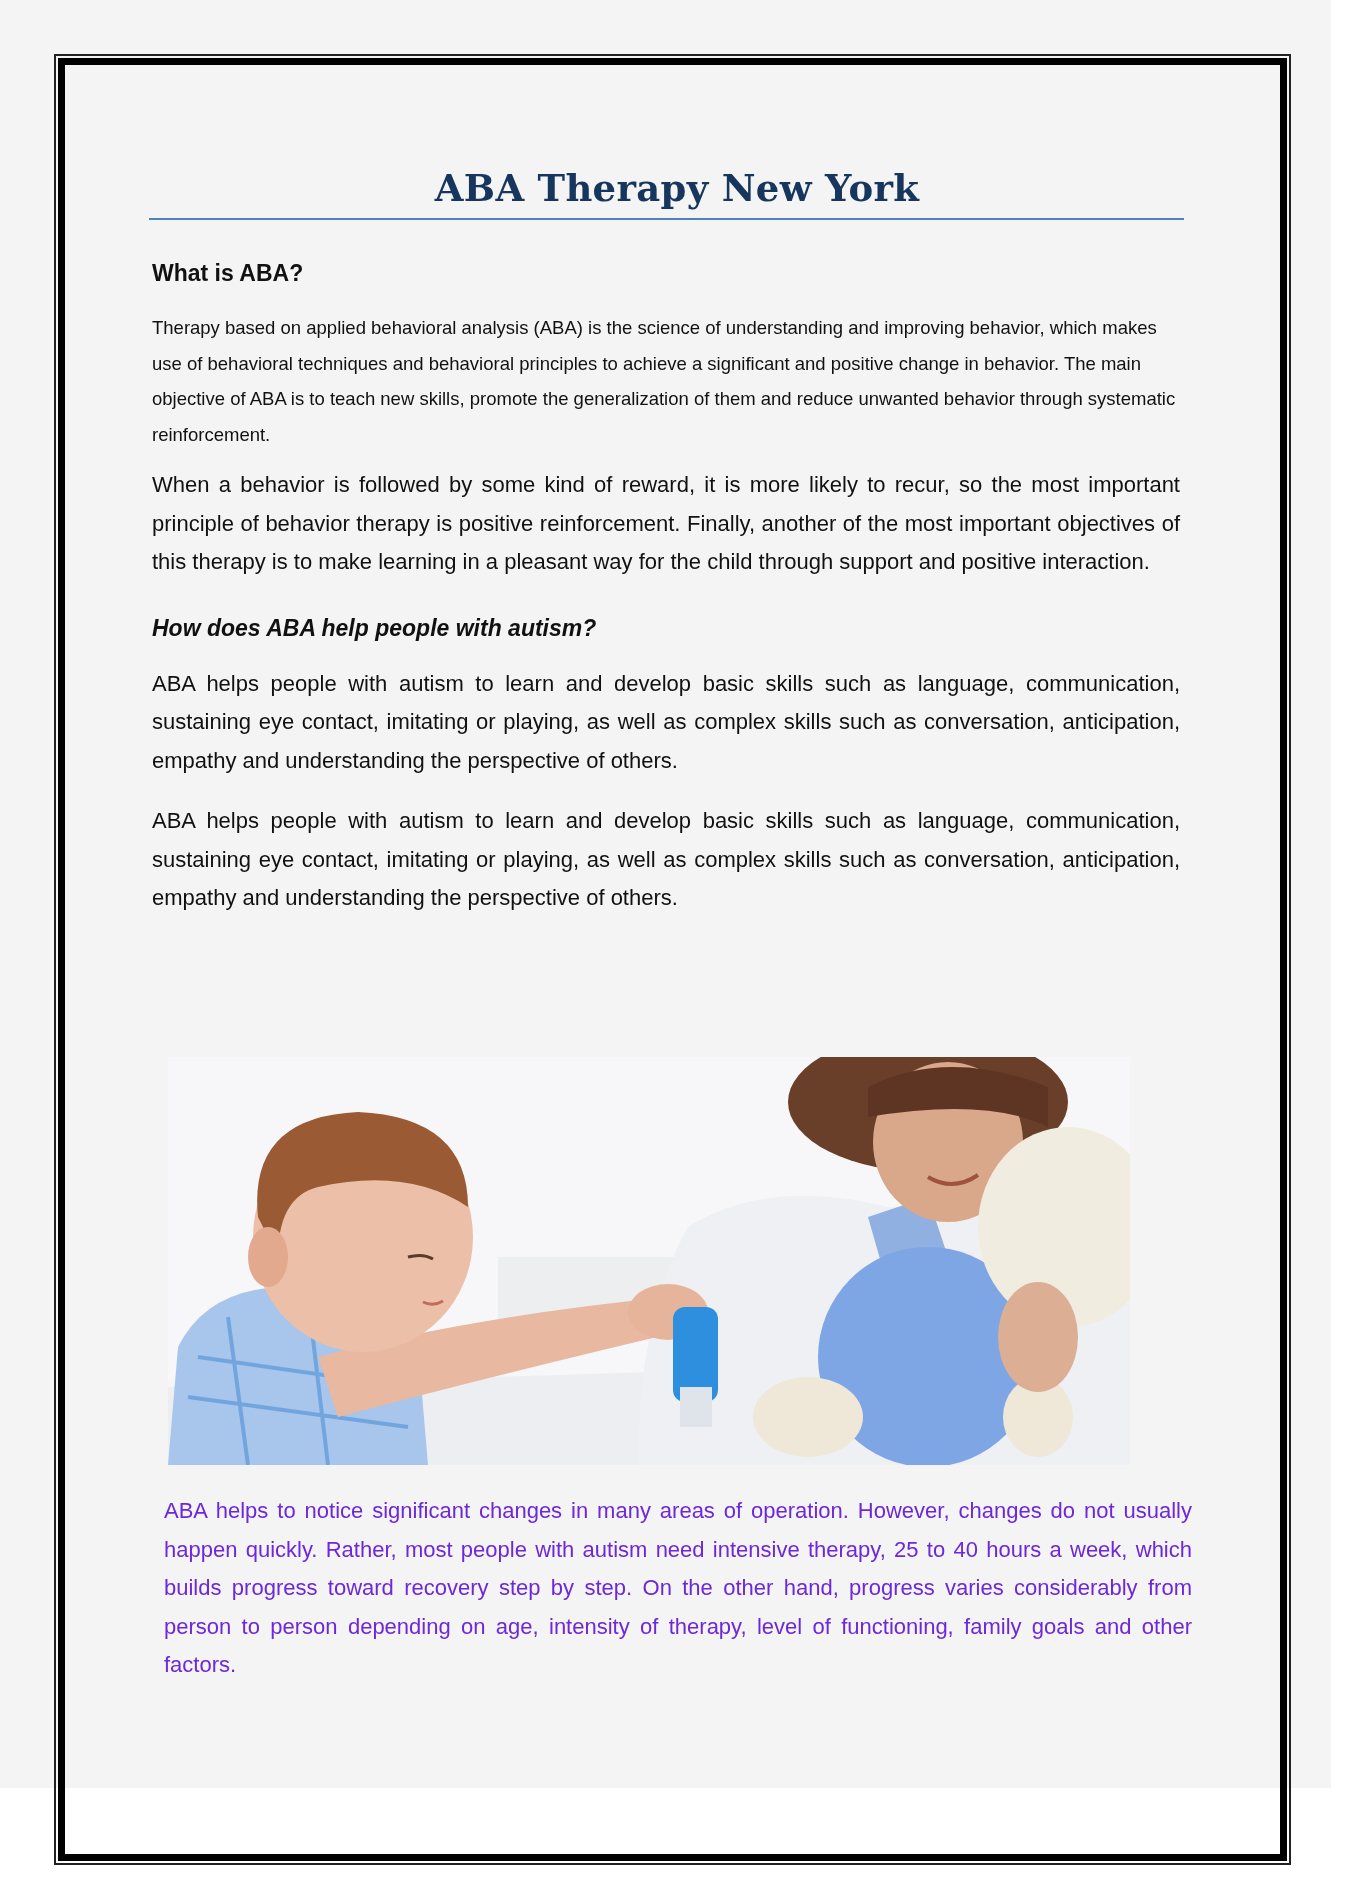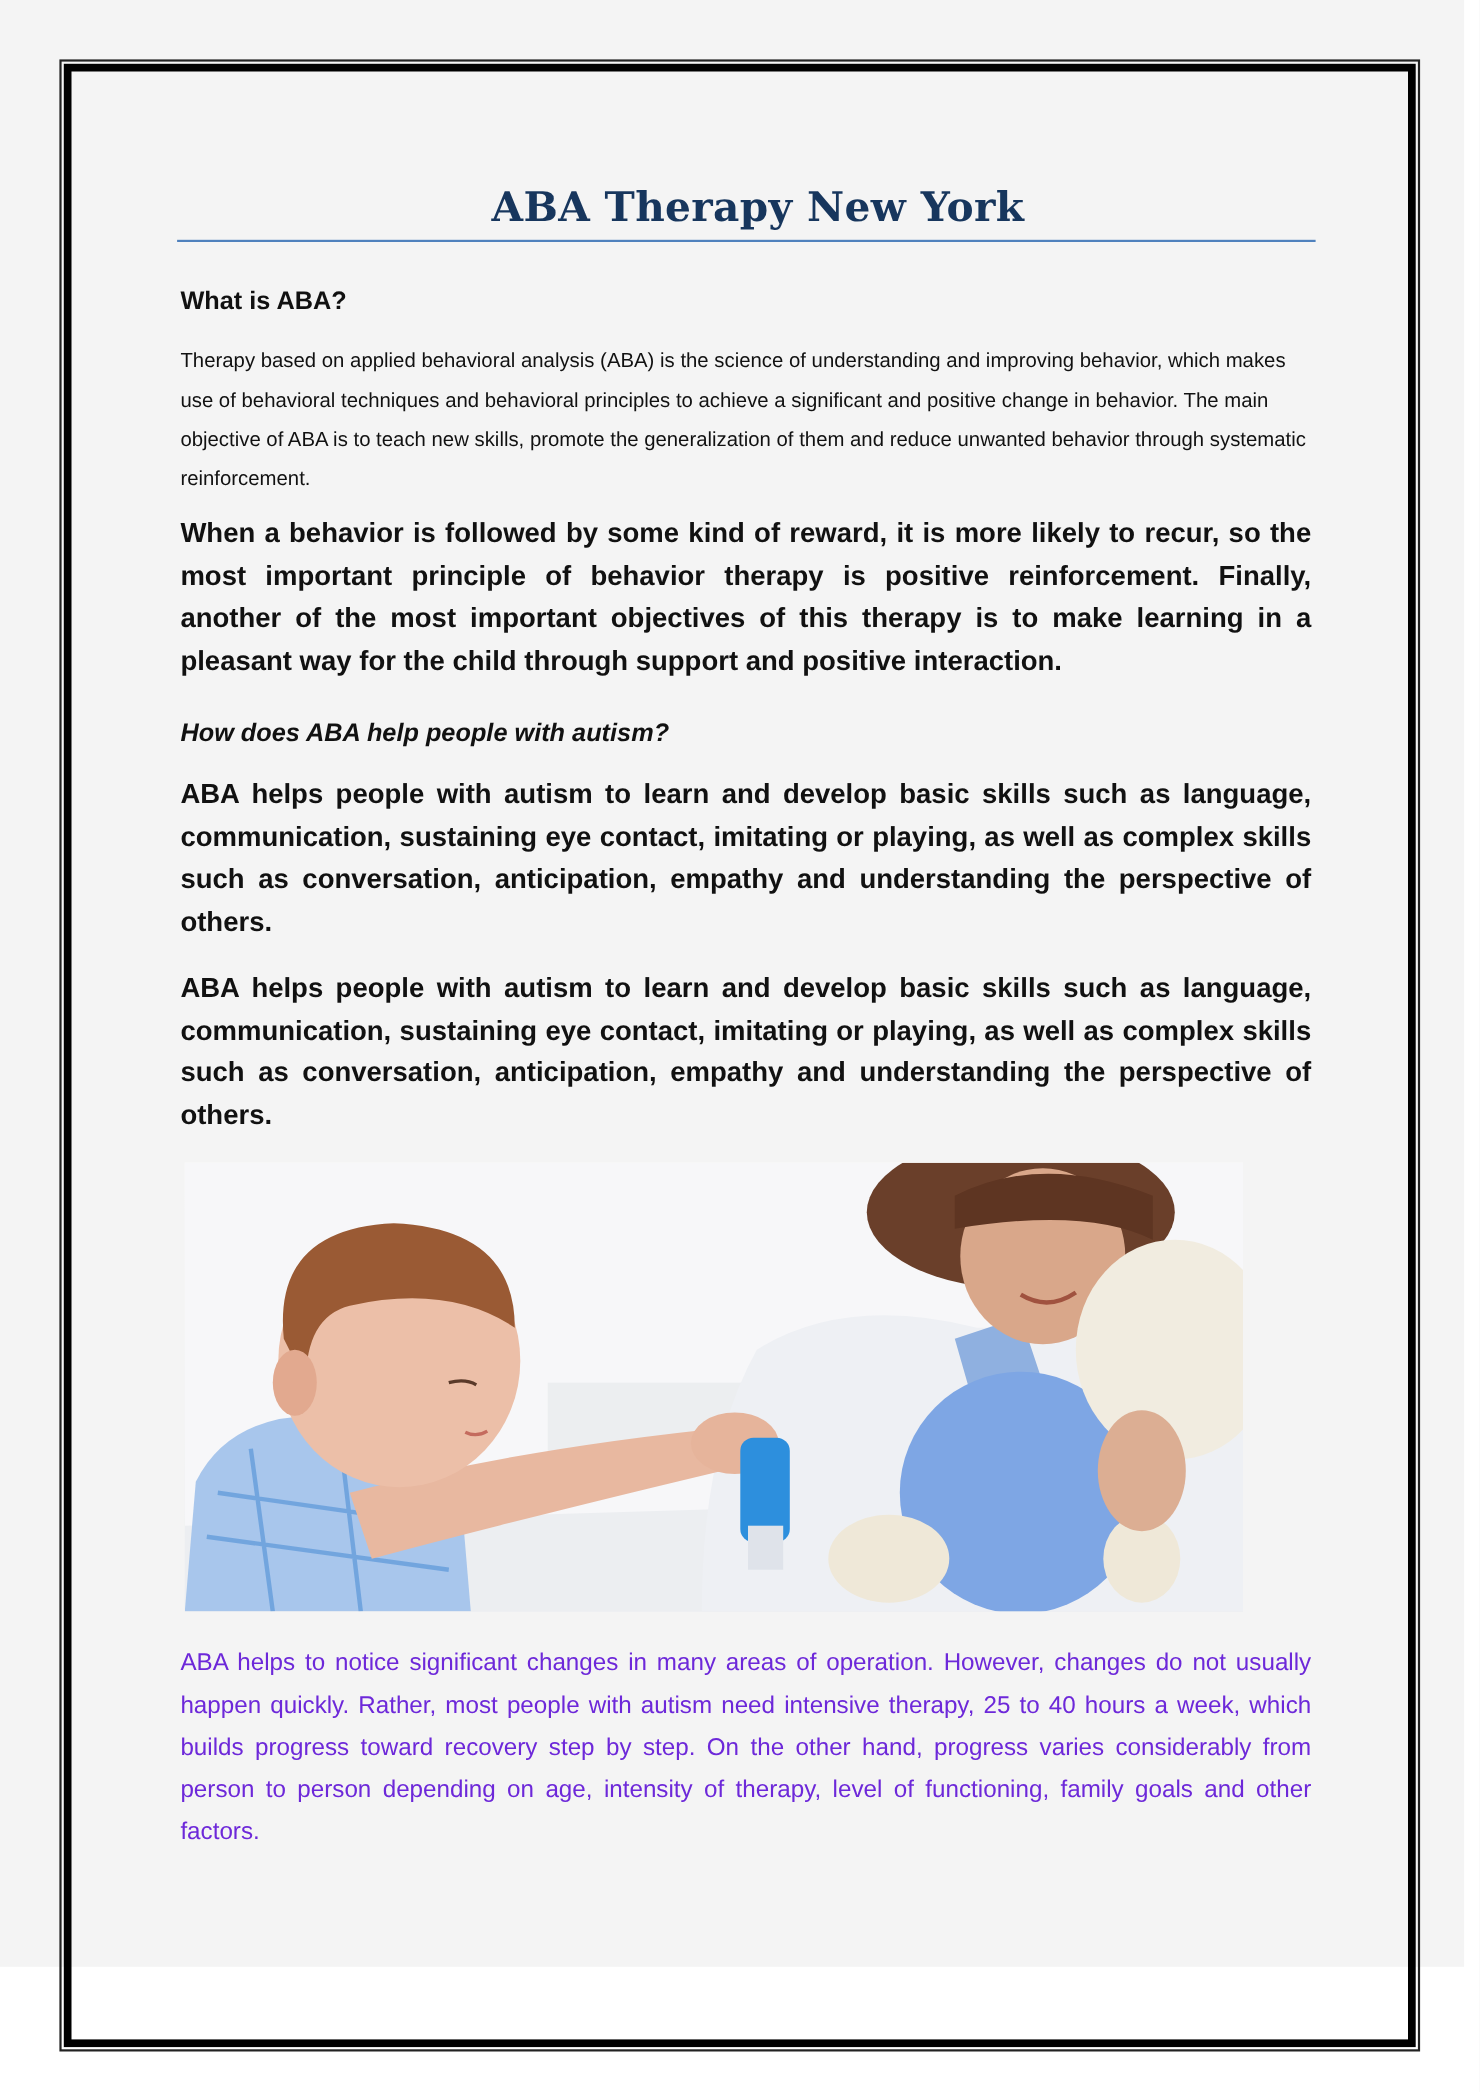--- a/index.html
+++ b/index.html
@@ -14,40 +14,40 @@
     }
     .border-outer {
       position: absolute; left: 54px; top: 54px; width: 1237px; height: 1811px;
       box-sizing: border-box; border: 2px solid #222;
     }
     .border-inner {
       position: absolute; left: 58px; top: 58px; width: 1229px; height: 1803px;
       box-sizing: border-box; border: 7px solid #000;
     }
     .content {
-      position: absolute; left: 164px; top: 150px; width: 1028px;
+      position: absolute; left: 152px; top: 150px; width: 1028px;
       color: #111;
     }
     .title {
       font-family: "DejaVu Serif", "Liberation Serif", serif;
       font-weight: bold; color: #17365d; font-size: 37px;
       text-align: center; margin: 10px 0 0 0; padding-left: 22px; letter-spacing: 0.3px;
       line-height: 56px;
     }
     .title-rule {
       height: 2px; background: #4f81bd; margin: 2px 0 0 -3px; width: 1035px;
     }
     .heading {
       font-weight: bold; font-size: 23px; margin: 38px 0 0 0; line-height: 30px;
     }
     .para-small {
       font-size: 18.5px; line-height: 35.5px; margin: 22px 0 0 0;
     }
     .para {
-      font-size: 25px; line-height: 38.5px; margin: 14px 0 0 0; text-align: justify; font-weight: bold;
+      font-size: 22px; line-height: 38.5px; margin: 14px 0 0 0; text-align: justify;
     }
     .para.first-after-small { margin-top: 14px; }
     .heading.h2 { margin-top: 31px; font-style: italic; }
     .para.after-heading { margin-top: 22px; }
     .para.second { margin-top: 22px; }
 
     .photo {
       position: absolute; left: 168px; top: 1057px; width: 962px; height: 408px;
       overflow: hidden; background: linear-gradient(180deg,#fdfdfe 0%,#f4f5f8 55%,#e6e8ec 100%);
     }

